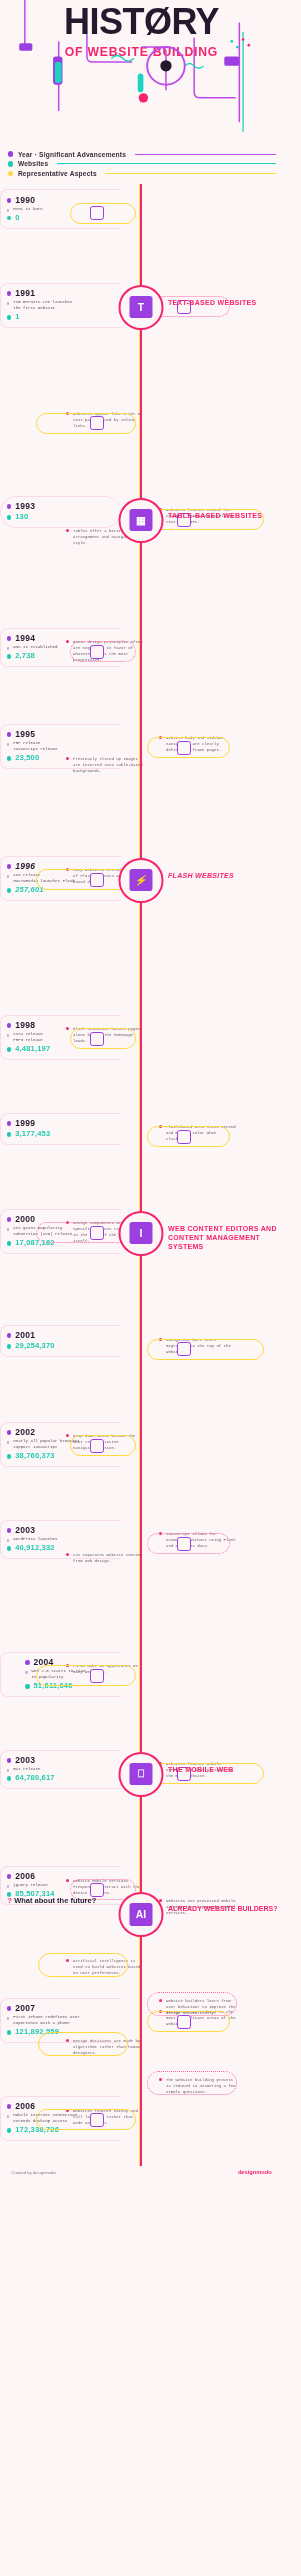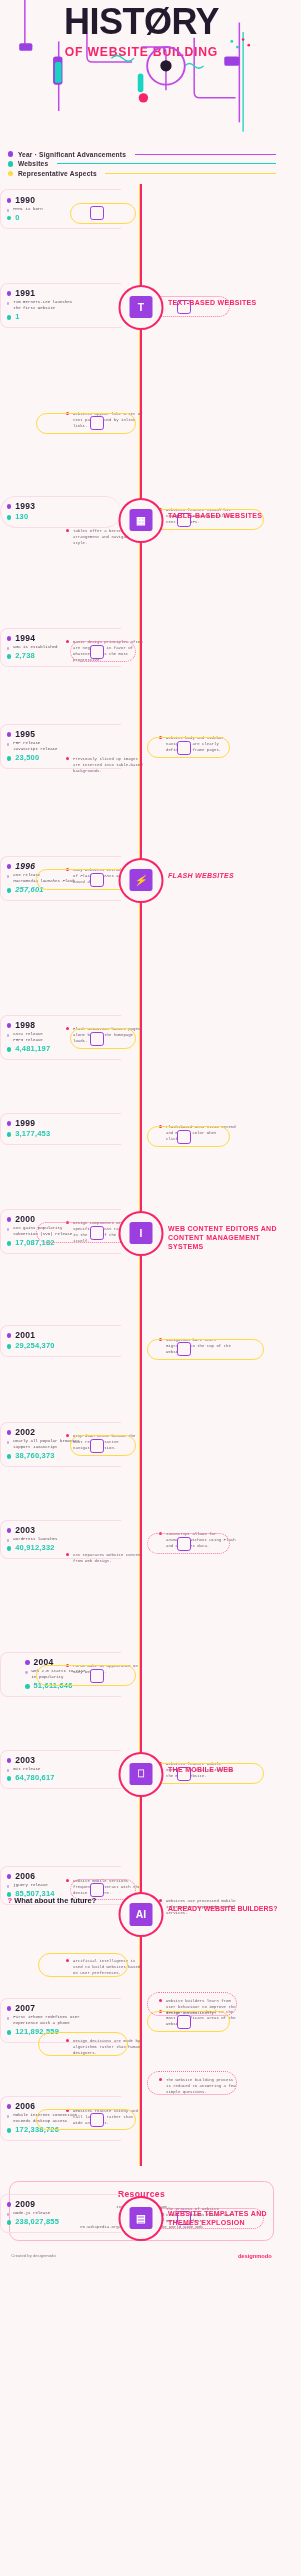--- a/index.html
+++ b/index.html
@@ -620,29 +620,20 @@
         <div class="pipe" style="top: 70px; left: 38px; width: 90px; height: 24.5px;"></div>
         <div class="note right" style="top: 115px; left: 166px;">Website builders learn from user behaviour to improve the design automatically.</div>
         <div class="pipe dotted" style="top: 109px; left: 147px; width: 90px; height: 24.5px;"></div>
         <div class="note left" style="top: 155px; left: 73px;">Design decisions are made by algorithms rather than human designers.</div>
         <div class="pipe" style="top: 149px; left: 38px; width: 90px; height: 24.5px;"></div>
         <div class="note right" style="top: 194px; left: 166px;">The website building process is reduced to answering a few simple questions.</div>
         <div class="pipe dotted" style="top: 188px; left: 147px; width: 90px; height: 24.5px;"></div>
       </div>
   </div>
 
-  <div class="resources">
-    <div class="resources-title">Resources</div>
-    <div id="resources-list">
-        <div class="resource-item">internetlivestats.com</div>
-        <div class="resource-item">webdesignmuseum.org</div>
-        <div class="resource-item">w3.org/History.html</div>
-        <div class="resource-item">en.wikipedia.org/wiki/History_of_the_World_Wide_Web</div>
-      </div>
-  </div>
 
   <div class="footer">
     <span>Created by designmodo</span>
     <span class="footer-brand">designmodo</span>
   </div>
 
 </div>
 
 
 </body></html>

